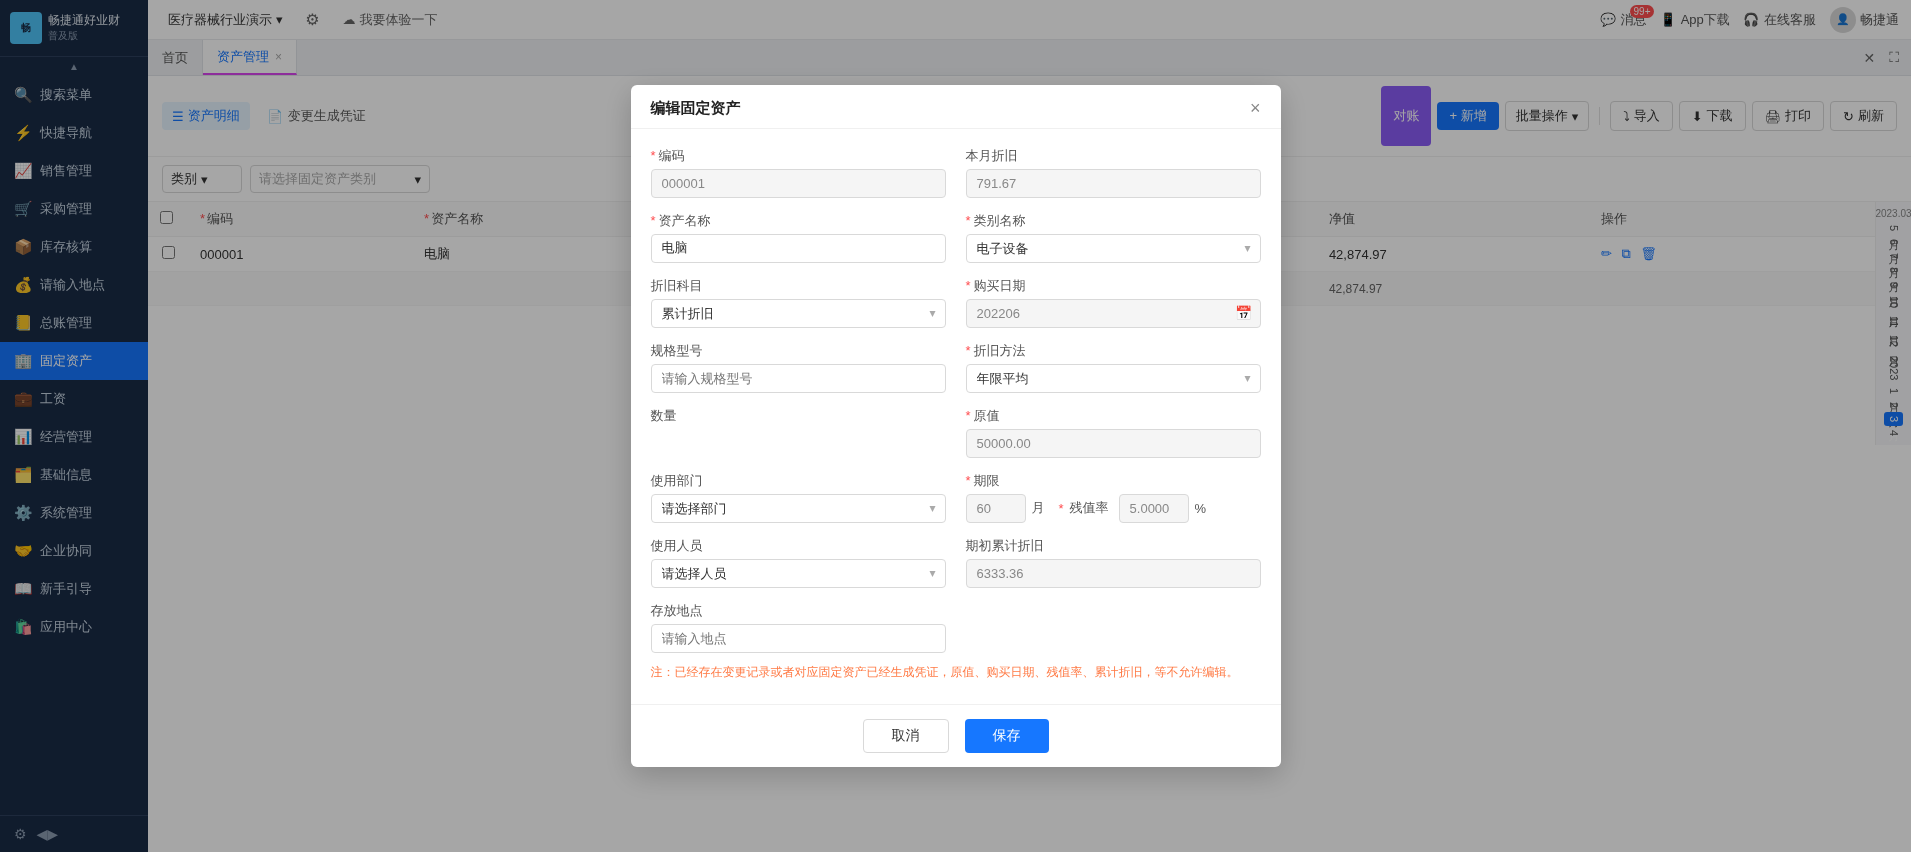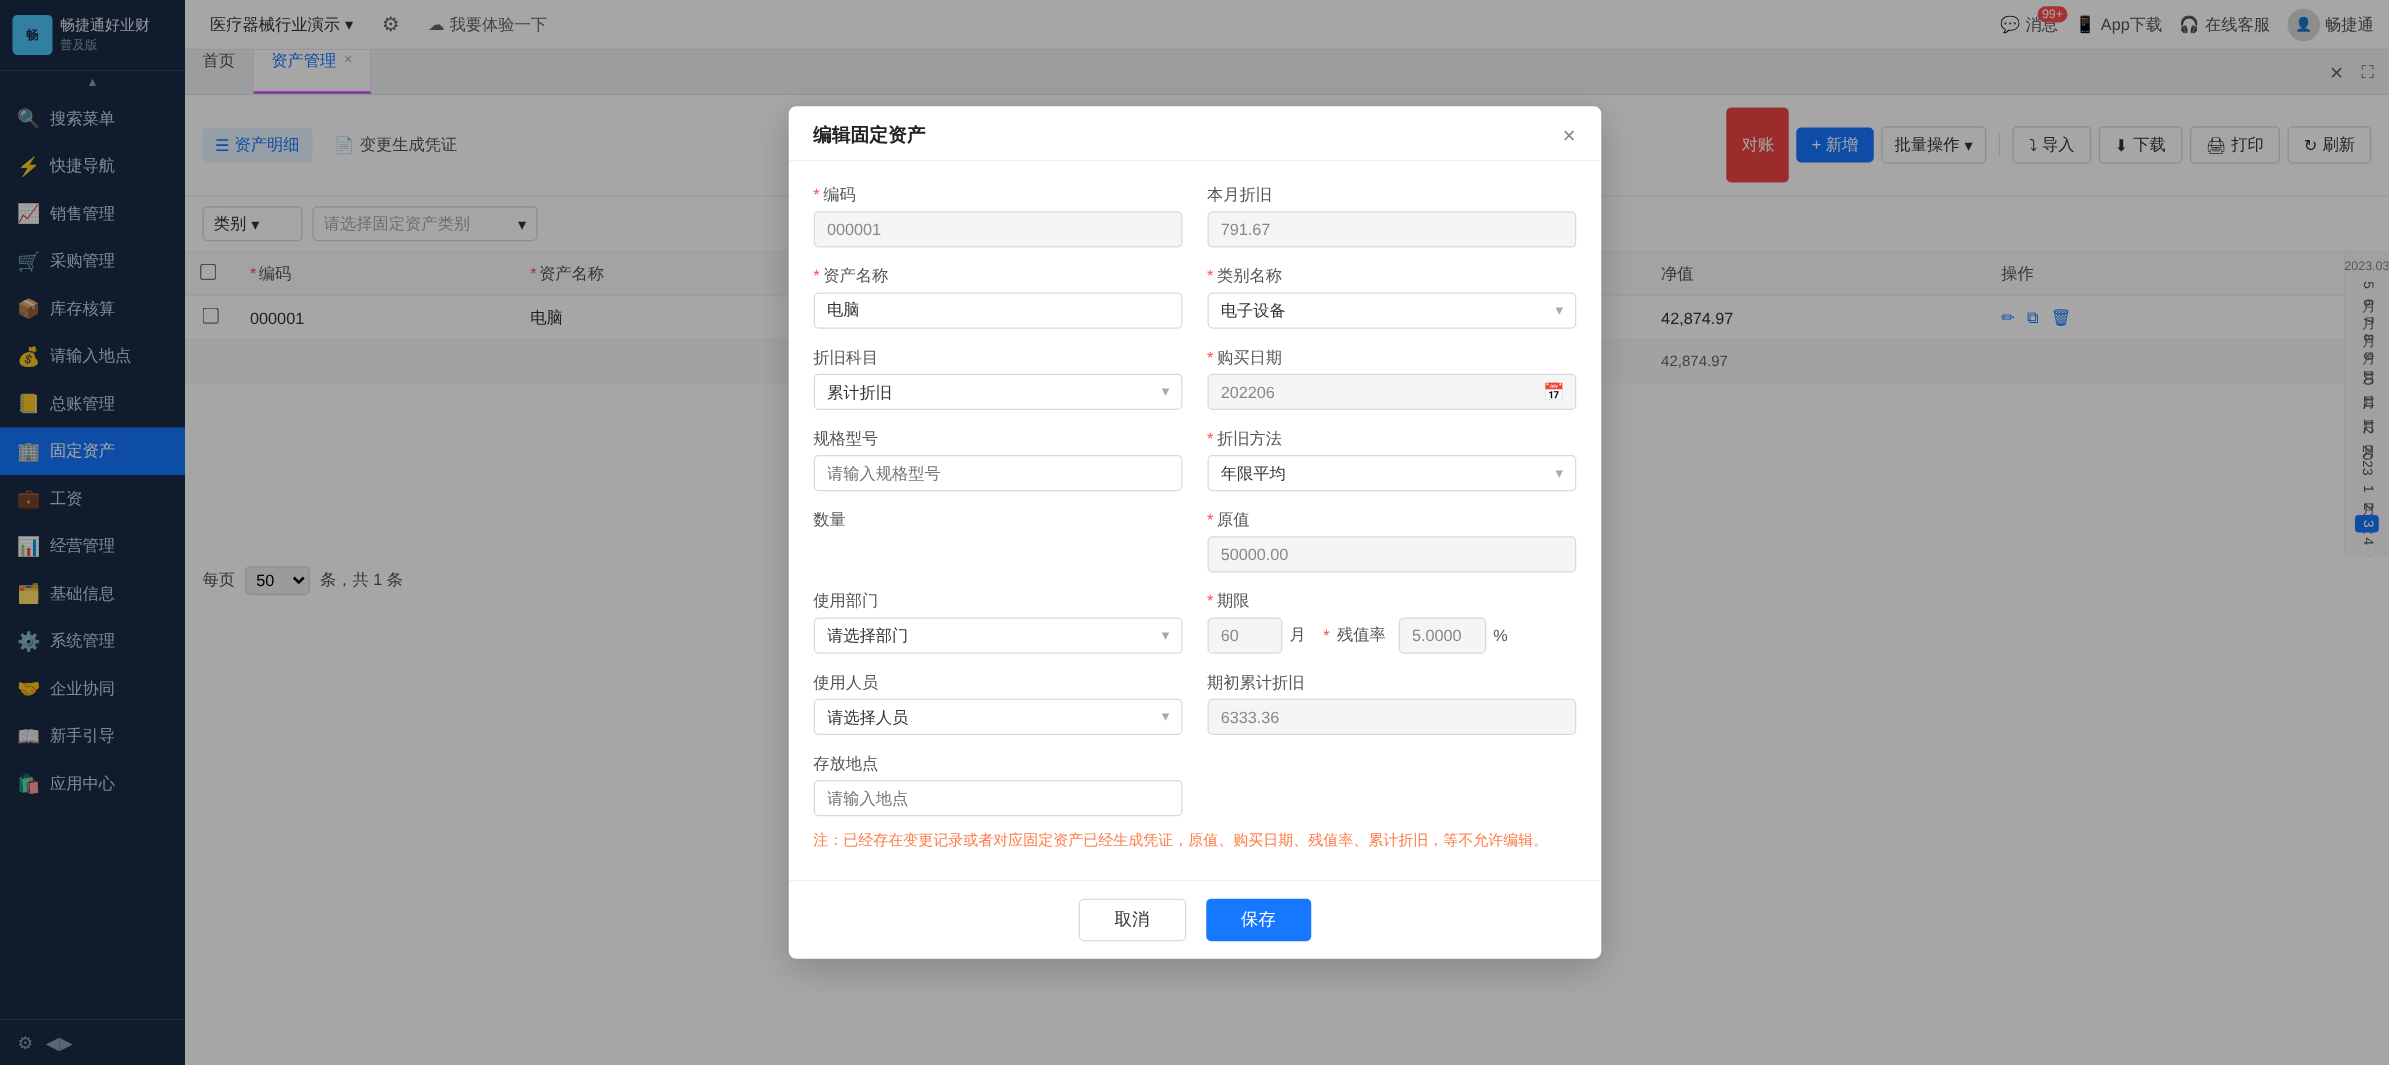--- a/index.html
+++ b/index.html
@@ -34,40 +34,40 @@
     .gear-btn { width: 28px; height: 28px; display: flex; align-items: center; justify-content: center; cursor: pointer; color: #666; font-size: 16px; border-radius: 50%; }
     .experience-btn { display: flex; align-items: center; gap: 4px; color: #666; font-size: 13px; cursor: pointer; padding: 4px 8px; }
     .topbar-right { display: flex; align-items: center; gap: 14px; }
     .topbar-action { display: flex; align-items: center; gap: 4px; color: #555; font-size: 13px; cursor: pointer; position: relative; }
     .badge { background: #ff4d4f; color: #fff; border-radius: 8px; font-size: 10px; padding: 1px 4px; position: absolute; top: -6px; right: -8px; }
     .user-info { display: flex; align-items: center; gap: 4px; color: #555; cursor: pointer; }
     .avatar { width: 26px; height: 26px; border-radius: 50%; background: #d9d9d9; display: flex; align-items: center; justify-content: center; font-size: 11px; }
 
     
     .tabbar { height: 36px; background: #f0f2f5; display: flex; align-items: center; padding: 0 0 0 0; border-bottom: 1px solid #e0e3e8; flex-shrink: 0; position: relative; }
-    .tab { display: flex; gap: 6px; padding: 0 14px; height: 100%; cursor: pointer; font-size: 13px; color: #555; border-right: 1px solid #e0e3e8; }
+    .tab { display: flex; align-items: center; gap: 6px; padding: 0 14px; height: 100%; cursor: pointer; font-size: 13px; color: #555; border-right: 1px solid #e0e3e8; }
     .tab.active { background: #fff; color: #1677ff; font-weight: 500; border-bottom: 2px solid #d946ef; }
     .tab-close { font-size: 12px; color: #aaa; cursor: pointer; }
     .tabbar-actions { margin-left: auto; display: flex; align-items: center; padding-right: 8px; gap: 6px; }
     .tabbar-btn { font-size: 14px; color: #666; cursor: pointer; padding: 2px 4px; }
 
     
     .content { flex: 1; overflow: auto; padding: 0; background: #fff; position: relative; }
 
     
     .page-toolbar { display: flex; align-items: center; gap: 8px; padding: 10px 14px; border-bottom: 1px solid #f0f0f0; background: #fff; }
     .toolbar-tab { display: flex; align-items: center; gap: 4px; padding: 5px 10px; border-radius: 4px; cursor: pointer; font-size: 13px; color: #555; }
     .toolbar-tab.active { background: #e6f4ff; color: #1677ff; }
     .toolbar-tab .tab-icon { font-size: 13px; }
     .divider-v { width: 1px; height: 18px; background: #e0e0e0; margin: 0 4px; }
     .toolbar-right { margin-left: auto; display: flex; align-items: center; gap: 6px; }
     .btn-primary { background: #1677ff; color: #fff; border: none; padding: 5px 12px; border-radius: 4px; cursor: pointer; font-size: 13px; display: flex; align-items: center; gap: 4px; }
     .btn-default { background: #fff; color: #333; border: 1px solid #d9d9d9; padding: 5px 12px; border-radius: 4px; cursor: pointer; font-size: 13px; display: flex; align-items: center; gap: 4px; }
     .btn-dropdown { background: #fff; color: #333; border: 1px solid #d9d9d9; padding: 5px 10px; border-radius: 4px; cursor: pointer; font-size: 13px; display: flex; align-items: center; gap: 4px; }
-    .btn-teal { background: #ef4444; color: #fff; border: none; padding: 21px 12px; border-radius: 4px; cursor: pointer; font-size: 13px; }
+    .btn-teal { background: #8b5cf6; color: #fff; border: none; padding: 21px 12px; border-radius: 4px; cursor: pointer; font-size: 13px; }
 
     
     .filter-bar { display: flex; align-items: center; gap: 8px; padding: 8px 14px; border-bottom: 1px solid #f0f0f0; }
     .filter-select { display: flex; align-items: center; gap: 4px; border: 1px solid #d9d9d9; border-radius: 4px; padding: 4px 8px; font-size: 13px; cursor: pointer; background: #fff; min-width: 80px; }
     .filter-select-wide { min-width: 180px; }
 
     
     .data-table { width: 100%; border-collapse: collapse; font-size: 13px; }
     .data-table th { background: #fafafa; padding: 8px 12px; text-align: left; border-bottom: 1px solid #f0f0f0; color: #555; font-weight: 500; white-space: nowrap; }
     .data-table td { padding: 8px 12px; border-bottom: 1px solid #f5f5f5; white-space: nowrap; }
@@ -346,28 +346,20 @@
           <div class="cal-month">11月</div>
           <div class="cal-month">12月</div>
           <div class="cal-month">2023</div>
           <div class="cal-month">1月</div>
           <div class="cal-month">2月</div>
           <div class="cal-month today">3月</div>
           <div class="cal-month">4月</div>
         </div>
       </div>
 
-      <div class="pagination">
-        <span>每页</span>
-        <select class="page-select">
-          <option>50</option>
-          <option>100</option>
-        </select>
-        <span>条，共 1 条</span>
-      </div>
     </div>
   </div>
 </div>
 
 <div class="overlay">
   <div class="modal">
     <div class="modal-header">
       <span class="modal-title">编辑固定资产</span>
       <button class="modal-close">×</button>
     </div>

